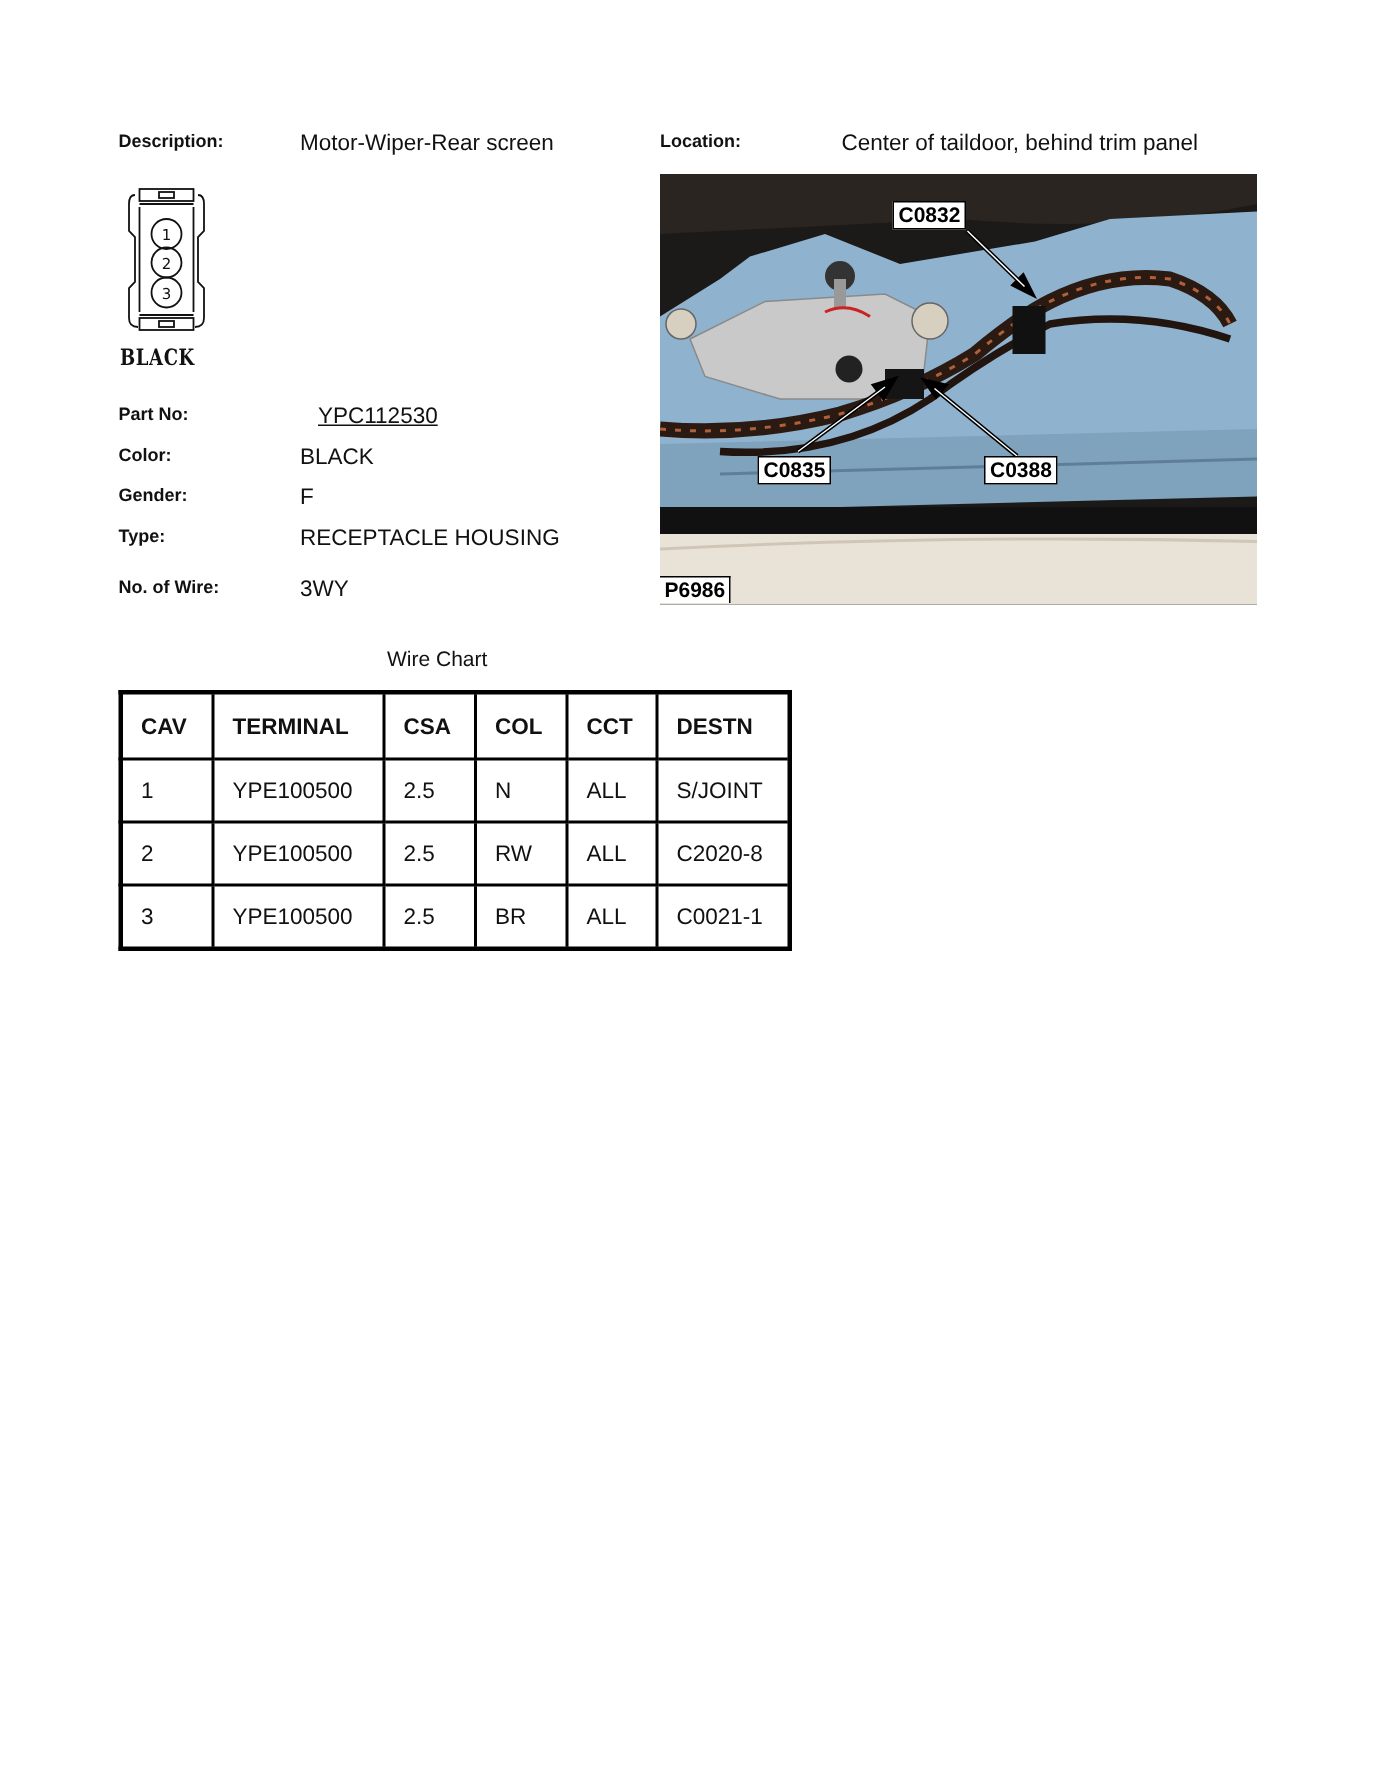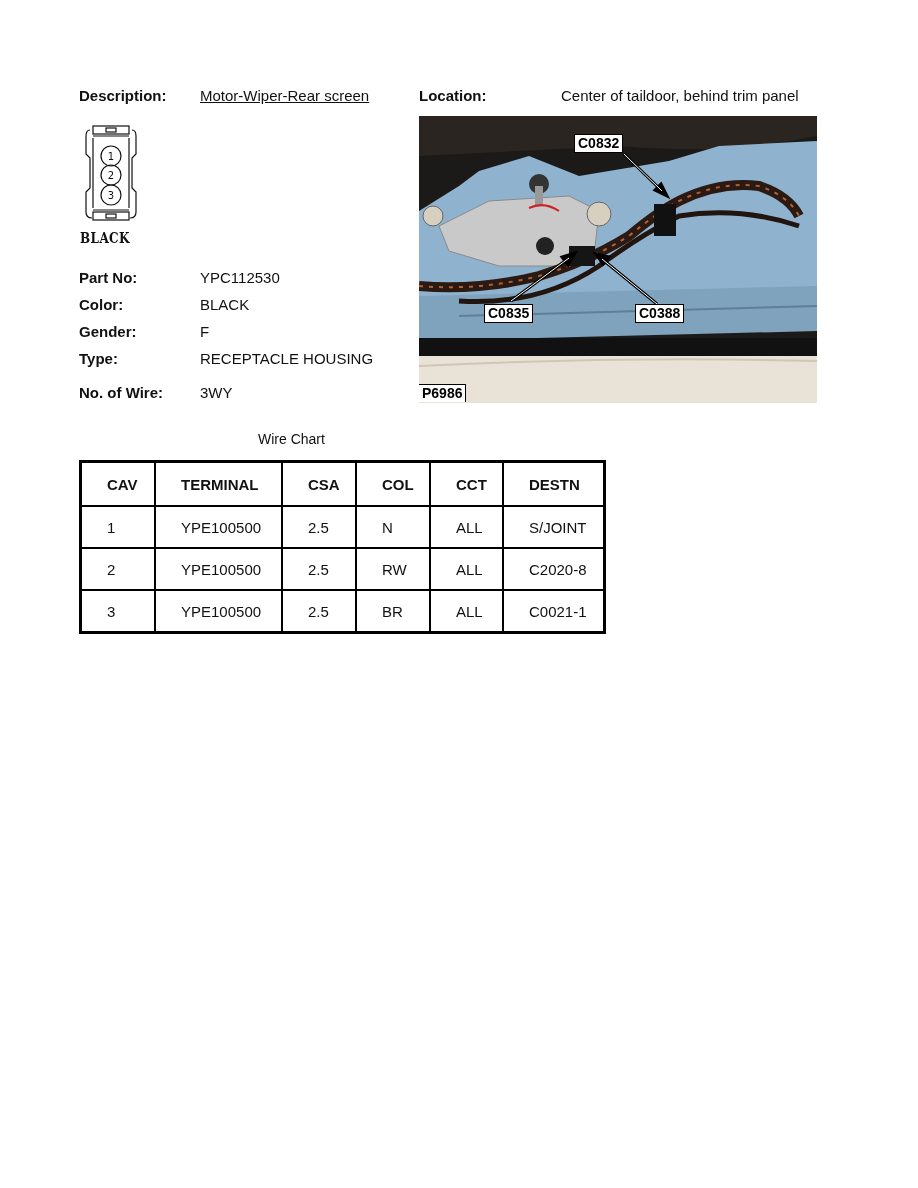--- a/index.html
+++ b/index.html
@@ -1,48 +1,48 @@
 <!DOCTYPE html>
 <html><head>
   <meta charset="utf-8">
   <style>
     html, body { margin: 0; padding: 0; background: #ffffff; }
     body { width: 918px; height: 1188px; position: relative; overflow: hidden;
            font-family: "Liberation Sans", sans-serif; color: #111; }
     .abs { position: absolute; }
-    .lbl { font-weight: bold; font-size: 15px; }
+    .lbl { font-weight: bold; font-size: 12px; }
     .val { font-size: 15px; }
 
     
     .conn { left: 84px; top: 124px; width: 56px; height: 100px; }
     .conn-caption { left: 80px; top: 229px; font-family: "DejaVu Serif", "Liberation Serif", serif;
                     font-weight: bold; font-size: 15px; letter-spacing: 0.5px; transform: scaleX(0.8); transform-origin: left top; }
 
     
-    .photo { left: 419px; top: 116px; width: 398px; height: 287px; overflow: hidden;
+    .photo { left: 440px; top: 116px; width: 398px; height: 287px; overflow: hidden;
              background: #737373; }
     .tag { position: absolute; background: #fff; color: #000; font-weight: bold; font-size: 14px;
            padding: 0 3px; line-height: 17px; border: 1px solid #000; }
 
     
     .wire-title { left: 258px; top: 431px; font-weight: normal; font-size: 14px; }
     table.wire { position: absolute; left: 79px; top: 460px; border-collapse: collapse;
                  border: 3px solid #000; }
-    table.wire th, table.wire td { border: 2px solid #000; height: 40px; padding: 0 0 0 25px;
+    table.wire th, table.wire td { border: 2px solid #000; height: 40px; padding: 0 0 0 12px;
                  text-align: left; font-size: 15px; }
     table.wire th { font-weight: bold; height: 42px; }
     table.wire td { font-weight: normal; }
   </style>
 </head>
 <body>
 
 <div class="abs lbl" style="left:79px; top:87px;">Description:</div>
-<div class="abs val" style="left:200px; top:87px;text-decoration:underline;">Motor-Wiper-Rear screen</div>
+<div class="abs val" style="left:200px; top:87px;">Motor-Wiper-Rear screen</div>
 
-<div class="abs lbl" style="left:419px; top:87px;">Location:</div>
+<div class="abs lbl" style="left:440px; top:87px;">Location:</div>
 <div class="abs val" style="left:561px; top:87px;">Center of taildoor, behind trim panel</div>
 
 <div class="abs conn">
   <svg width="56" height="100" viewBox="0 0 56 100">
     <g fill="none" stroke="#111" stroke-width="1.2">
 
       <rect x="9" y="2" width="36" height="8"></rect>
       <rect x="22" y="4" width="10" height="4"></rect>
       <line x1="9" y1="12" x2="45" y2="12"></line>
 
@@ -62,21 +62,21 @@
     <g font-family="DejaVu Sans, sans-serif" font-size="10" fill="#111" text-anchor="middle">
       <text x="27" y="36">1</text>
       <text x="27" y="55">2</text>
       <text x="27" y="75">3</text>
     </g>
   </svg>
 </div>
 <div class="abs conn-caption">BLACK</div>
 
 <div class="abs lbl" style="left:79px; top:269px;">Part No:</div>
-<div class="abs val" style="left:200px; top:269px;">YPC112530</div>
+<div class="abs val" style="left:212px; top:269px;text-decoration:underline;">YPC112530</div>
 
 <div class="abs lbl" style="left:79px; top:296px;">Color:</div>
 <div class="abs val" style="left:200px; top:296px;">BLACK</div>
 
 <div class="abs lbl" style="left:79px; top:323px;">Gender:</div>
 <div class="abs val" style="left:200px; top:323px;">F</div>
 
 <div class="abs lbl" style="left:79px; top:350px;">Type:</div>
 <div class="abs val" style="left:200px; top:350px;">RECEPTACLE HOUSING</div>
 

